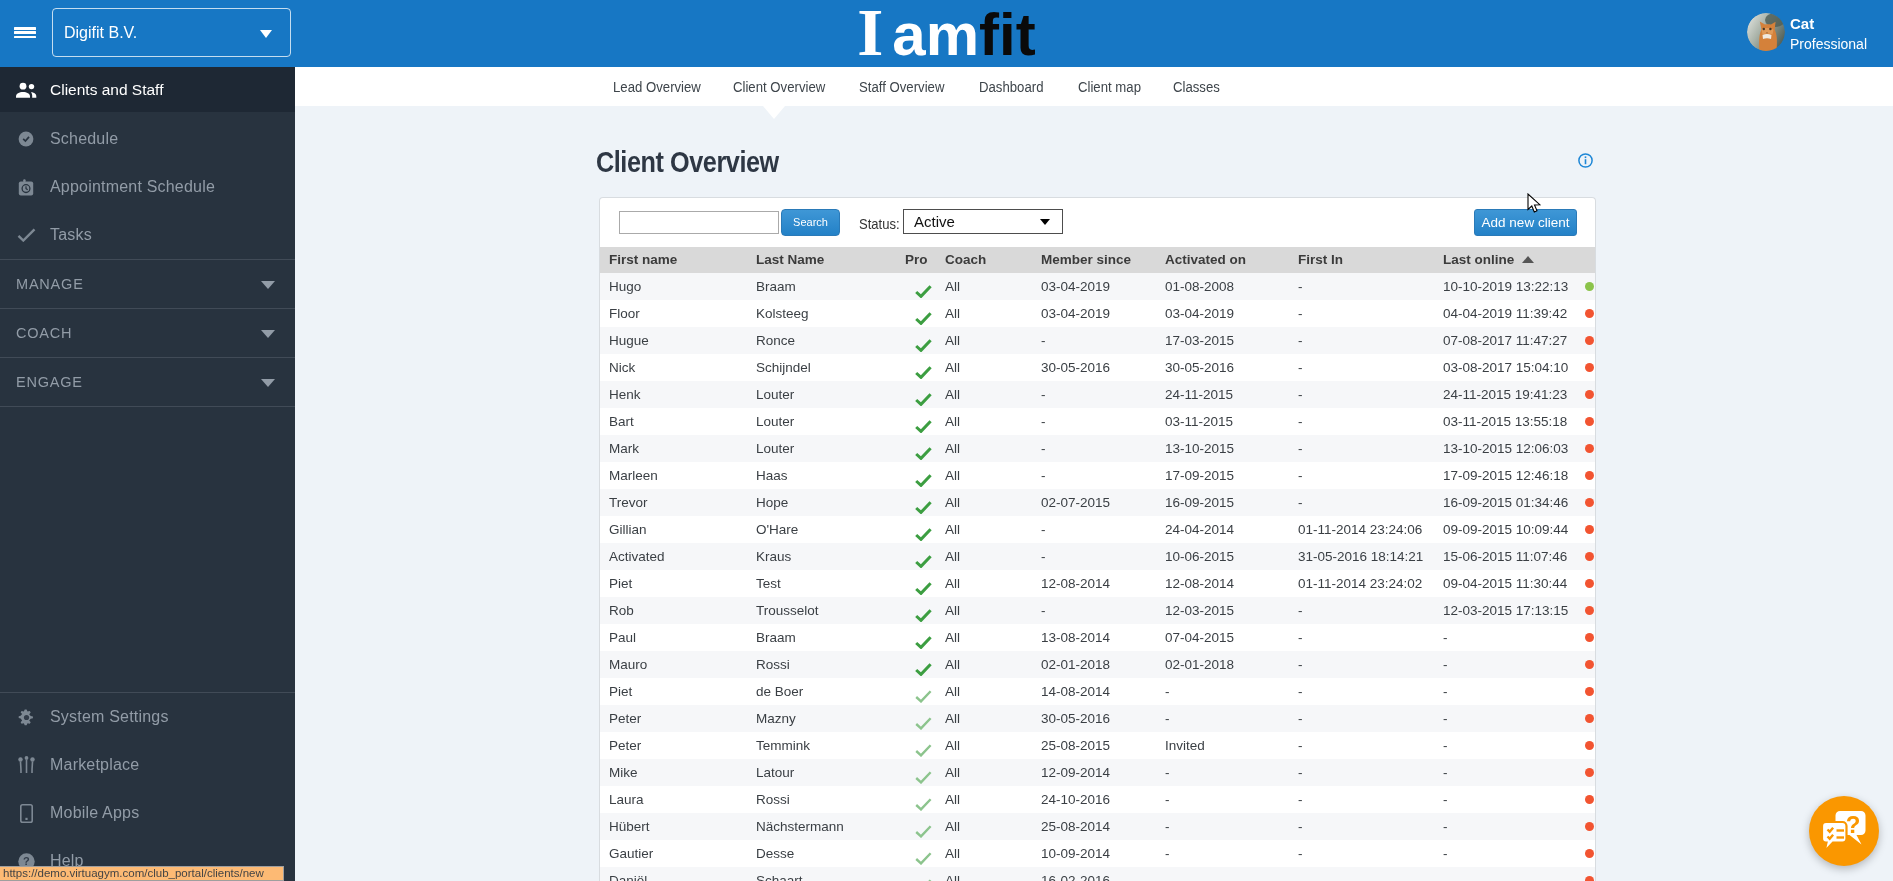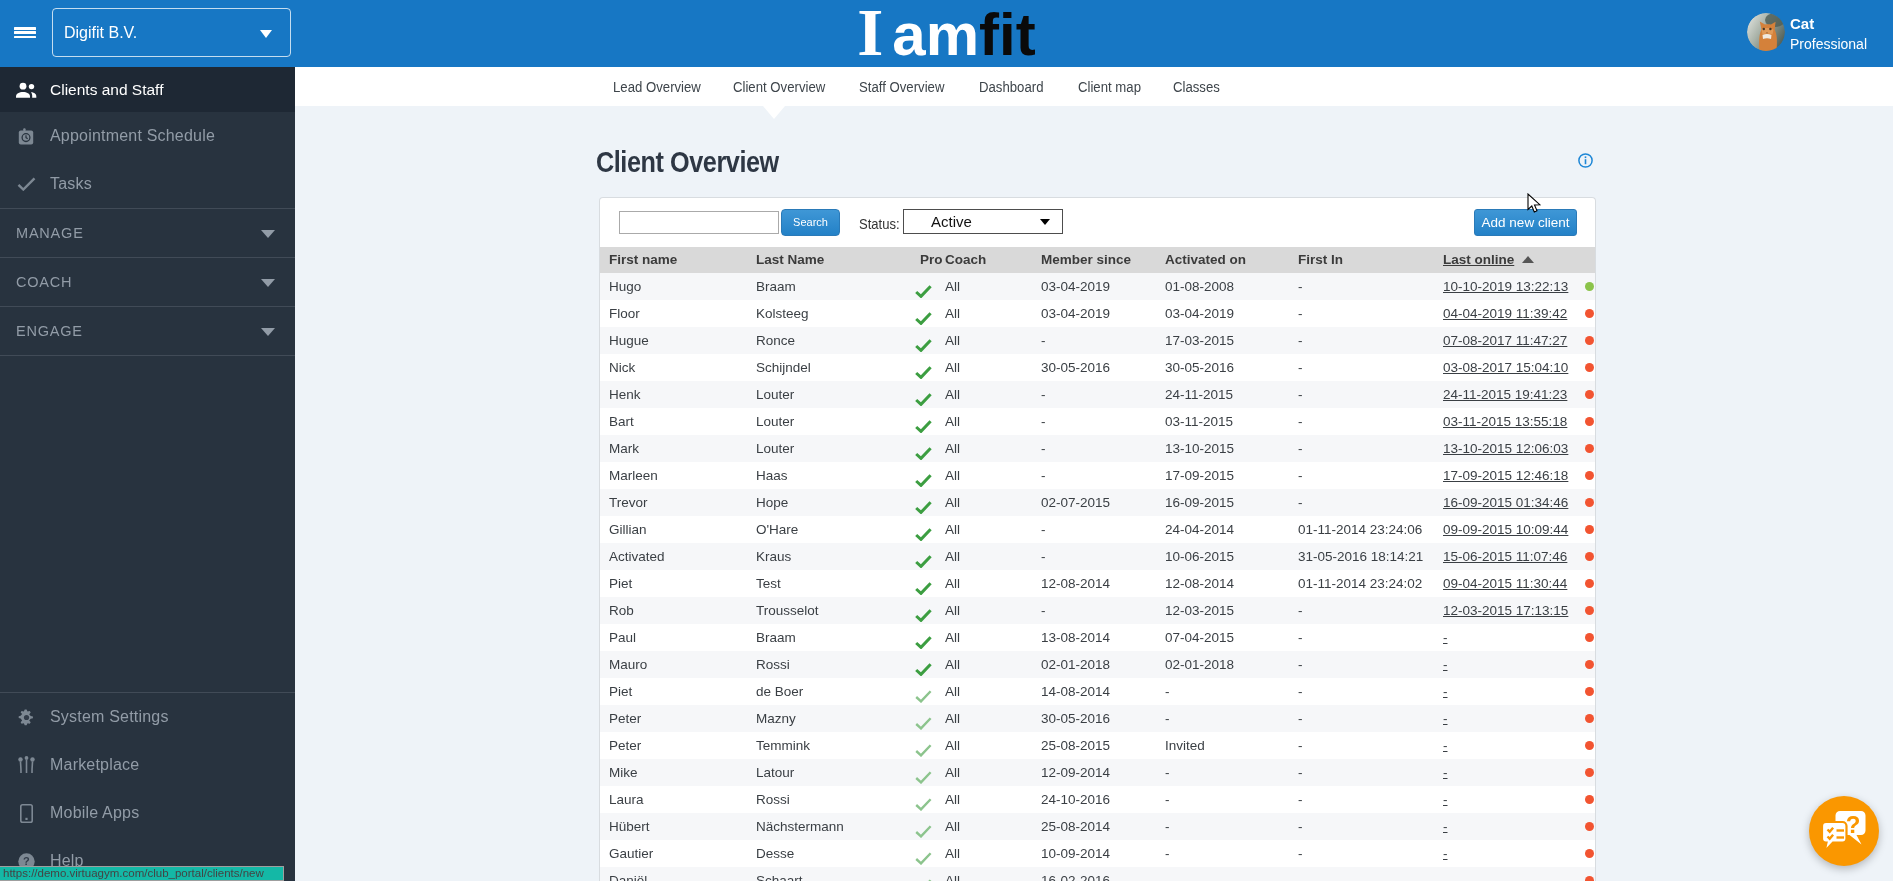--- a/index.html
+++ b/index.html
@@ -28,37 +28,37 @@
 #navband { position:absolute; left:295px; top:67px; width:1598px; height:39px; background:#fff; z-index:3; }
 .tab { position:absolute; top:0; height:39px; line-height:39px; font-size:15.5px; color:#3e454b; transform:scaleX(0.85); transform-origin:0 0; }
 #notch { position:absolute; left:763px; top:106px; width:0; height:0; border-left:11px solid transparent; border-right:11px solid transparent; border-top:13px solid #fff; z-index:3; }
 #content { position:absolute; left:0; top:0; width:1893px; height:881px; }
 h1 { position:absolute; left:596px; top:146px; font-size:29px; color:#2e3744; letter-spacing:-0.5px; transform:scaleX(0.87); transform-origin:0 0; }
 #info { position:absolute; left:1578px; top:153px; }
 #card { position:absolute; left:599px; top:197px; width:997px; height:684px; background:#fff; border:1px solid #d8dce0; border-radius:4px 4px 0 0; border-bottom:none; }
 #searchinput { position:absolute; left:19px; top:13px; width:160px; height:23px; border:1px solid #aaa; background:#fff; }
 #searchbtn { position:absolute; left:181px; top:11px; width:59px; height:27px; background:linear-gradient(#3f97d6,#2381c7); border:1px solid #2a7ab8; border-radius:4px; color:#fff; font-size:11px; text-align:center; line-height:25px; }
 #statuslbl { position:absolute; left:259px; top:17px; font-size:15px; color:#333; transform:scaleX(0.87); transform-origin:0 0; }
-#statussel { position:absolute; left:303px; top:11px; width:160px; height:25px; border:1px solid #4d4d4d; background:#fff; font-size:15px; color:#111; line-height:23px; padding-left:27px; }
+#statussel { position:absolute; left:303px; top:11px; width:160px; height:25px; border:1px solid #4d4d4d; background:#fff; font-size:15px; color:#111; line-height:23px; padding-left:10px; }
 #statussel .caret { position:absolute; right:12px; top:9px; width:0; height:0; border-left:5px solid transparent; border-right:5px solid transparent; border-top:6px solid #000; }
 #addbtn { position:absolute; left:874px; top:11px; width:103px; height:27px; background:linear-gradient(#3f97d6,#2381c7); border:1px solid #2a7ab8; border-radius:3px; color:#fff; font-size:13.5px; text-align:center; line-height:25px; }
 #thead { position:absolute; left:0px; top:49px; width:995px; height:26px; background:#d9d9d9; font-weight:bold; font-size:13.5px; color:#3b3b3b; }
 #thead span { position:absolute; top:0; line-height:26px; }
 #rows { position:absolute; left:0; top:75px; width:995px; }
 .row { position:relative; height:27px; font-size:13.5px; color:#3a3f44; background:#fff; }
 .row.odd { background:#f6f7f9; }
 .row span { position:absolute; top:0; line-height:27px; }
-.c1 { left:9px; } .c2 { left:156px; } .cchk { left:315px; } .c3 { left:345px; } .c4 { left:441px; } .c5 { left:565px; } .c6 { left:698px; } .c7 { left:843px;text-decoration:underline; }
+.c1 { left:9px; } .c2 { left:156px; } .cchk { left:315px; } .c3 { left:345px; } .c4 { left:441px; } .c5 { left:565px; } .c6 { left:698px; } .c7 { left:843px; }
 .chk svg { position:relative; top:7px; }
 
 .row span.dot { position:absolute; left:985px; top:9px; width:9px; height:9px; border-radius:50%; background:#f25431; }
 .row .dot.o { background:#f25431; }
 .row .dot.g { background:#8bc34a; }
 #fab { position:absolute; left:1809px; top:796px; width:70px; height:70px; border-radius:50%; background:#fa9700; box-shadow:0 3px 8px rgba(0,0,0,0.25); z-index:6; }
-#tooltip { position:absolute; left:0; top:866px; width:284px; height:15px; background:#14b8a6; border:1px solid #9f9f9f; border-left:none; font-size:11.5px; color:#444; line-height:13px; padding-left:3px; z-index:7; }
+#tooltip { position:absolute; left:0; top:866px; width:284px; height:15px; background:#fdba74; border:1px solid #9f9f9f; border-left:none; font-size:11.5px; color:#444; line-height:13px; padding-left:3px; z-index:7; }
 #cursor { position:absolute; left:1527px; top:193px; z-index:9; }
 </style>
 </head>
 <body>
 <div id="topbar">
   <div id="burger">
       <span></span>
       <span></span>
       <span></span>
     </div>
@@ -90,20 +90,26 @@
   <div class="sitem active"><span class="icon">
         <svg width="22" height="16" viewBox="0 0 22 16">
           <g fill="#fff">
             <circle cx="8" cy="4.2" r="3.4"></circle>
             <path d="M1 14.5c0-3 3.2-4.6 7-4.6s7 1.6 7 4.6v1.2H1z"></path>
             <circle cx="16.5" cy="4.6" r="2.7"></circle>
             <path d="M16 10.3c2.9.1 5.3 1.5 5.3 4v1.4h-4.1v-2.2c0-1.3-.4-2.4-1.2-3.2z"></path>
           </g>
         </svg>
       </span>Clients and Staff</div>
+  <div class="sitem" style="margin-top:3px;"><span class="icon">
+        <svg width="16" height="16" viewBox="0 0 16 16">
+          <circle cx="8" cy="8" r="7.4" fill="#7d8893"></circle>
+          <path d="M5.2 7.9 L7.4 10 L11 5.9" stroke="#28333f" stroke-width="1.7" fill="none"></path>
+        </svg>
+      </span>Schedule</div>
   <div class="sitem"><span class="icon">
         <svg width="16" height="17" viewBox="0 0 16 17">
           <g fill="#7d8893">
             <rect x="0.8" y="2.6" width="14.4" height="13.8" rx="2"></rect>
             <rect x="5.2" y="0.2" width="2.4" height="3" rx="1"></rect>
           </g>
           <circle cx="8" cy="9.6" r="3.9" fill="none" stroke="#28333f" stroke-width="1.3"></circle>
           <path d="M8 7.3 V9.6 L9.7 10.7" stroke="#28333f" stroke-width="1.2" fill="none"></path>
         </svg>
       </span>Appointment Schedule</div>
@@ -172,21 +178,21 @@
       </svg></div>
   <div id="card">
     <div id="searchinput"></div>
     <div id="searchbtn">Search</div>
     <div id="statuslbl">Status:</div>
     <div id="statussel">Active<div class="caret"></div></div>
     <div id="addbtn">Add new client</div>
     <div id="thead">
       <span class="c1">First name</span>
       <span class="c2">Last Name</span>
-      <span style="left:320px;">Pro</span>
+      <span style="left:305px;">Pro</span>
       <span class="c3">Coach</span>
       <span class="c4">Member since</span>
       <span class="c5">Activated on</span>
       <span class="c6">First In</span>
       <span class="c7">Last online</span>
       <span id="sortarrow" style="left:922px;top:9px;width:0;height:0;border-left:6px solid transparent;border-right:6px solid transparent;border-bottom:7px solid #555;line-height:0;"></span>
     </div>
     <div id="rows">
 <div class="row odd">
           <span class="c1">Hugo</span>

